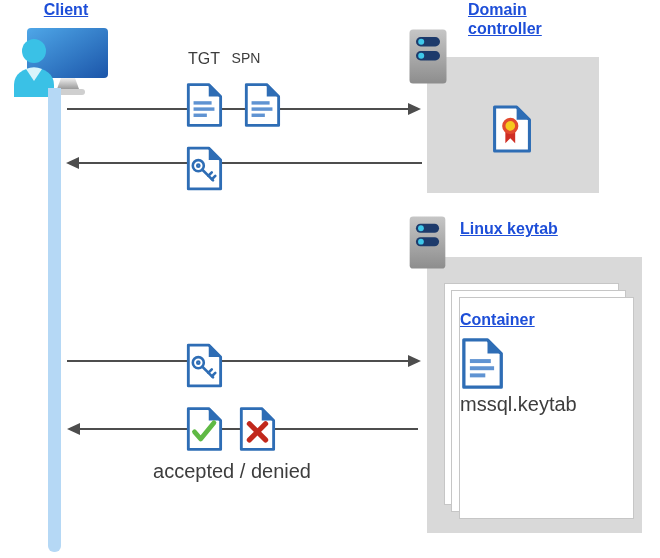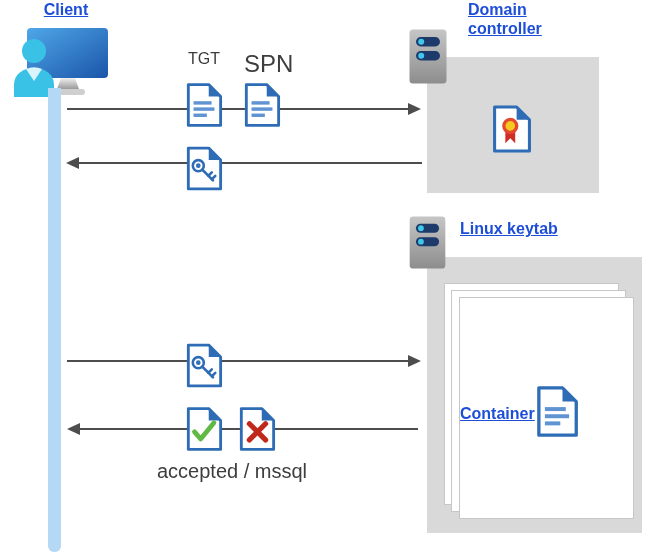--- a/index.html
+++ b/index.html
@@ -11,21 +11,21 @@
   .center{text-align:center;}
   .graybox{background:#d9d9d9;}
   .lifeline{background:#b5d8f5;border-radius:0 0 6px 6px;}
   .arrow{height:2px;background:#4d4d4d;}
   .head{position:absolute;width:0;height:0;top:-5px;}
   .head.right{right:-13px;border-left:13px solid #4d4d4d;
               border-top:6px solid transparent;border-bottom:6px solid transparent;}
   .head.left{left:-13px;border-right:13px solid #4d4d4d;
              border-top:6px solid transparent;border-bottom:6px solid transparent;}
   .card{background:#ffffff;border:1.5px solid #c6c6c6;width:173px;height:220px;}
-  .card-content{display:flex;flex-direction:row;align-items:center;width:100%;height:100%;}
+  .card-content{display:flex;flex-direction:column;align-items:flex-start;width:100%;height:100%;}
   svg{display:block;}
 </style>
 </head>
 <body>
 
 <svg width="0" height="0" style="position:absolute">
   <defs>
     <linearGradient id="gMon" x1="0" y1="0" x2="1" y2="1">
       <stop offset="0" stop-color="#4fa7e8"></stop>
         <stop offset="1" stop-color="#1b55a9"></stop>
@@ -65,22 +65,22 @@
   <span class="head left"></span>
 </div>
 <div class="abs arrow" style="left:67px;top:360px;width:341px;">
   <span class="head right"></span>
 </div>
 <div class="abs arrow" style="left:80px;top:428px;width:338px;">
   <span class="head left"></span>
 </div>
 
 <div class="abs plain center" style="left:183px;top:50px;width:42px;font-size:16px;">TGT</div>
-<div class="abs plain center" style="left:244px;top:50px;width:42px;font-size:24px;">SPN</div>
-<div class="abs plain center" style="left:132px;top:460px;width:200px;font-size:20px;">accepted / mssql</div>
+<div class="abs plain center" style="left:225px;top:50px;width:42px;font-size:14px;">SPN</div>
+<div class="abs plain center" style="left:132px;top:460px;width:200px;font-size:20px;">accepted / denied</div>
 
 <div class="abs" style="left:185px;top:82px;">
   <svg width="38" height="46" viewBox="0 0 40 48">
     <path d="M3.5 2.5 H25 L37.5 15 V45.5 H3.5 Z" fill="#fff" stroke="#2e6db5" stroke-width="3" stroke-linejoin="round"></path>
     <path d="M25 2 L38 15 H25 Z" fill="#2e6db5"></path>
     <g fill="#5f93d2">
         <rect x="9" y="20" width="19" height="3.6"></rect>
         <rect x="9" y="26.5" width="22" height="3.6"></rect>
         <rect x="9" y="33" width="14" height="3.6"></rect>
       </g>
@@ -185,14 +185,15 @@
       <svg width="44" height="53" viewBox="0 0 40 48">
         <path d="M3.5 2.5 H25 L37.5 15 V45.5 H3.5 Z" fill="#fff" stroke="#2e6db5" stroke-width="3" stroke-linejoin="round"></path>
         <path d="M25 2 L38 15 H25 Z" fill="#2e6db5"></path>
         <g fill="#5f93d2">
             <rect x="9" y="20" width="19" height="3.6"></rect>
             <rect x="9" y="26.5" width="22" height="3.6"></rect>
             <rect x="9" y="33" width="14" height="3.6"></rect>
           </g>
       </svg>
     </div>
+    <div class="plain" style="margin-top:3px;font-size:20px;">mssql.keytab</div>
   </div>
 </div>
 
 </body></html>

